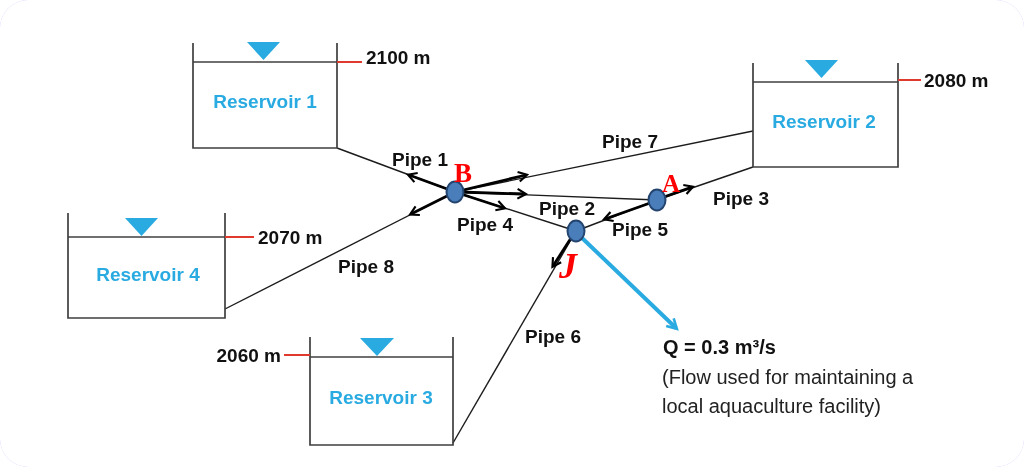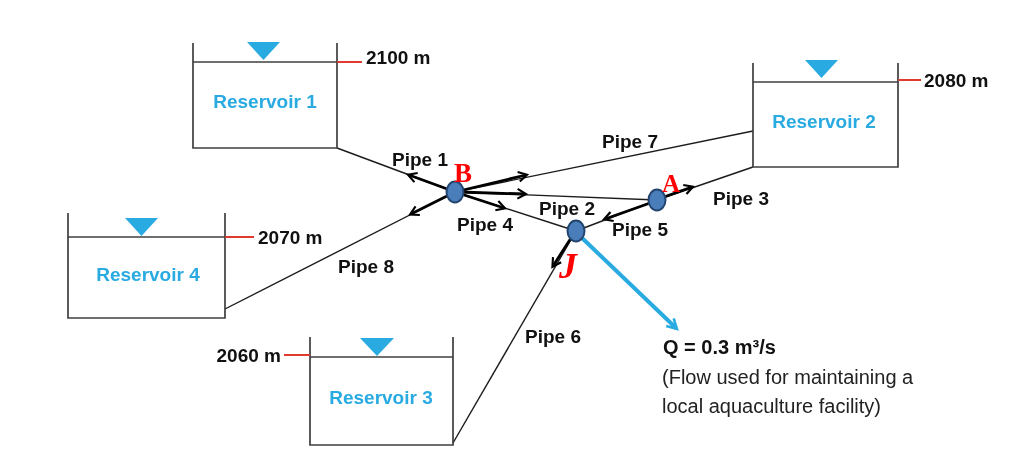--- a/index.html
+++ b/index.html
@@ -1,16 +1,16 @@
 <!DOCTYPE html>
 <html><head>
 <meta charset="utf-8">
 <style>
   html,body{margin:0;padding:0;background:#ffffff;}
-  .stage{position:relative;width:1024px;height:467px;background:#c4b5fd;overflow:hidden;}
+  .stage{position:relative;width:1024px;height:467px;background:#c4b5fd;overflow:hidden;border-radius:28px;}
   svg{display:block;}
   .tank{fill:none;stroke:#3f3f3f;stroke-width:1.7;}
   .waterline{stroke:#3f3f3f;stroke-width:1.7;}
   .tri{fill:#29abe2;}
   .leader{stroke:#e0392e;stroke-width:2;fill:none;}
   .pipe{stroke:#1c1c1c;stroke-width:1.4;}
   .flow{stroke:#000000;stroke-width:2.8;fill:none;}
   .demandflow{stroke:#29abe2;stroke-width:4;fill:none;}
   .pipelabel{font:bold 19px "Liberation Sans",sans-serif;fill:#111111;text-anchor:middle;}
   .elev{font:bold 19px "Liberation Sans",sans-serif;fill:#111111;}

